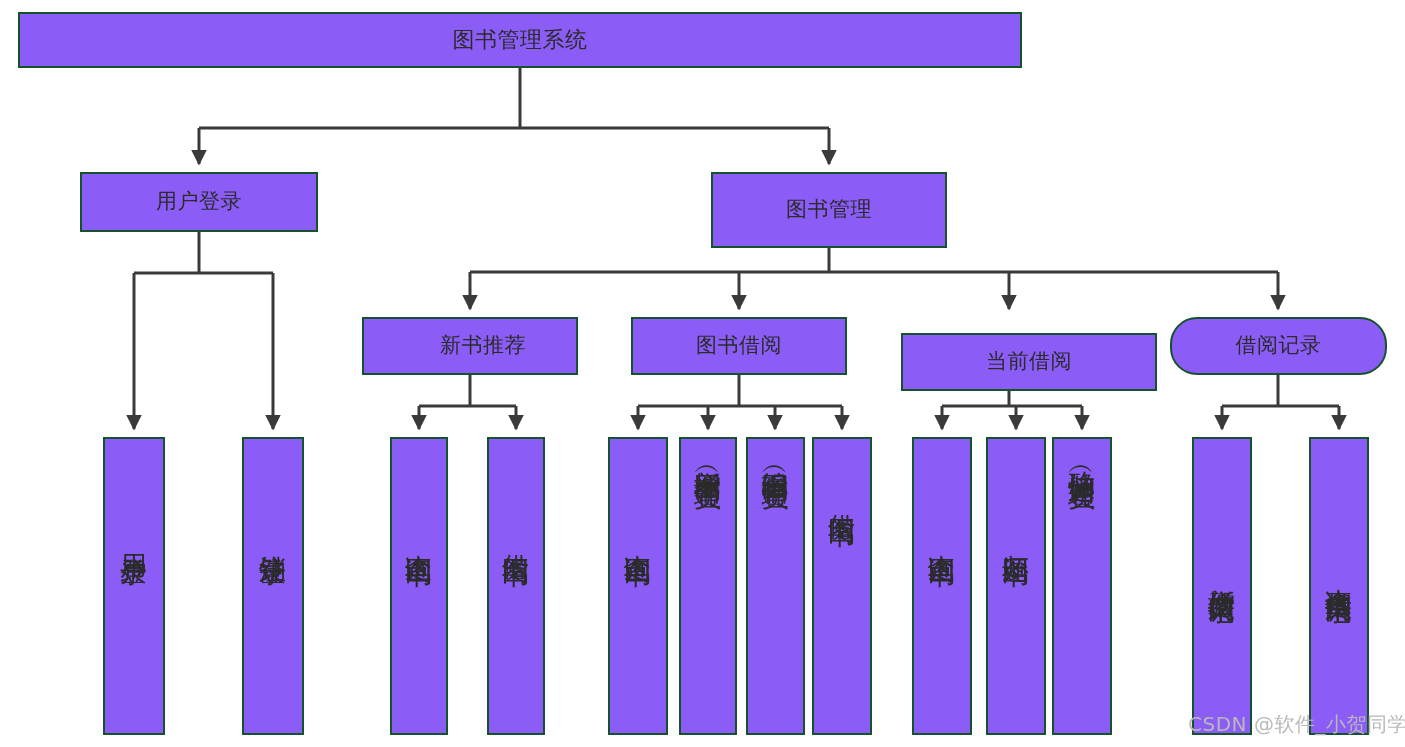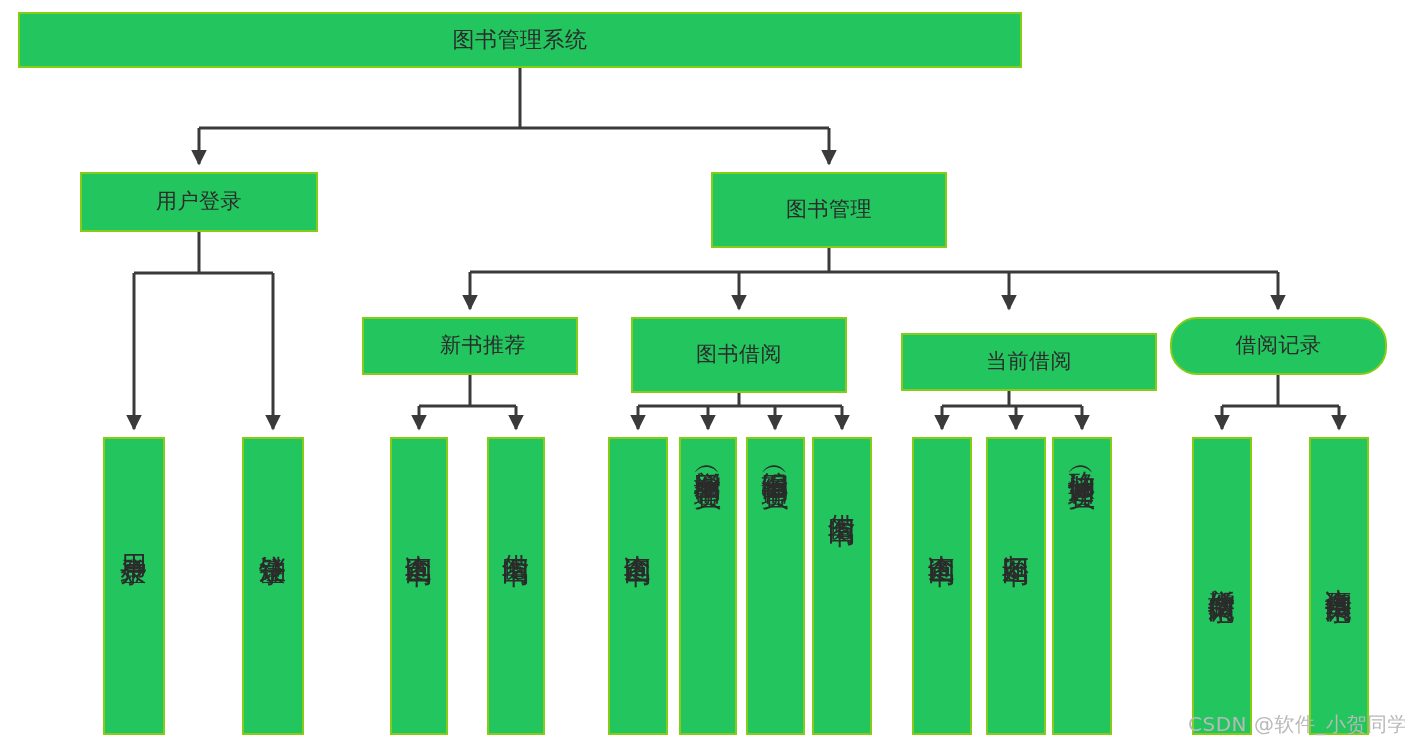--- a/index.html
+++ b/index.html
@@ -21,22 +21,22 @@
     position: absolute;
     left: 0;
     top: 0;
     width: 1405px;
     height: 747px;
     pointer-events: none;
   }
   .node {
     position: absolute;
     box-sizing: border-box;
-    background: #22c55e;
-    border: 2px solid #84cc16;
+    background: #8b5cf6;
+    border: 2px solid #14532d;
     display: flex;
     align-items: center;
     justify-content: center;
     color: #262626;
   }
   .node .lbl {
     display: block;
     text-align: center;
     line-height: 1.12;
     color: #2b2b2b;
@@ -149,21 +149,21 @@
   <div class="node horiz" style="left:80px; top:172px; width:238px; height:60px;">
     <span class="lbl">用户登录</span>
   </div>
   <div class="node horiz" style="left:711px; top:172px; width:236px; height:76px;">
     <span class="lbl">图书管理</span>
   </div>
 
   <div class="node horiz" style="left:362px; top:317px; width:216px; height:58px;padding-left:26px;">
     <span class="lbl">新书推荐</span>
   </div>
-  <div class="node horiz" style="left:631px; top:317px; width:216px; height:76px;">
+  <div class="node horiz" style="left:631px; top:317px; width:216px; height:58px;">
     <span class="lbl">图书借阅</span>
   </div>
   <div class="node horiz" style="left:901px; top:333px; width:256px; height:58px;">
     <span class="lbl">当前借阅</span>
   </div>
   <div class="node horiz" style="left:1170px; top:317px; width:217px; height:58px;border-radius:27px;">
     <span class="lbl">借阅记录</span>
   </div>
 
   <div class="node vert mid" style="left:103px; top:437px; width:62px; height:298px;">

